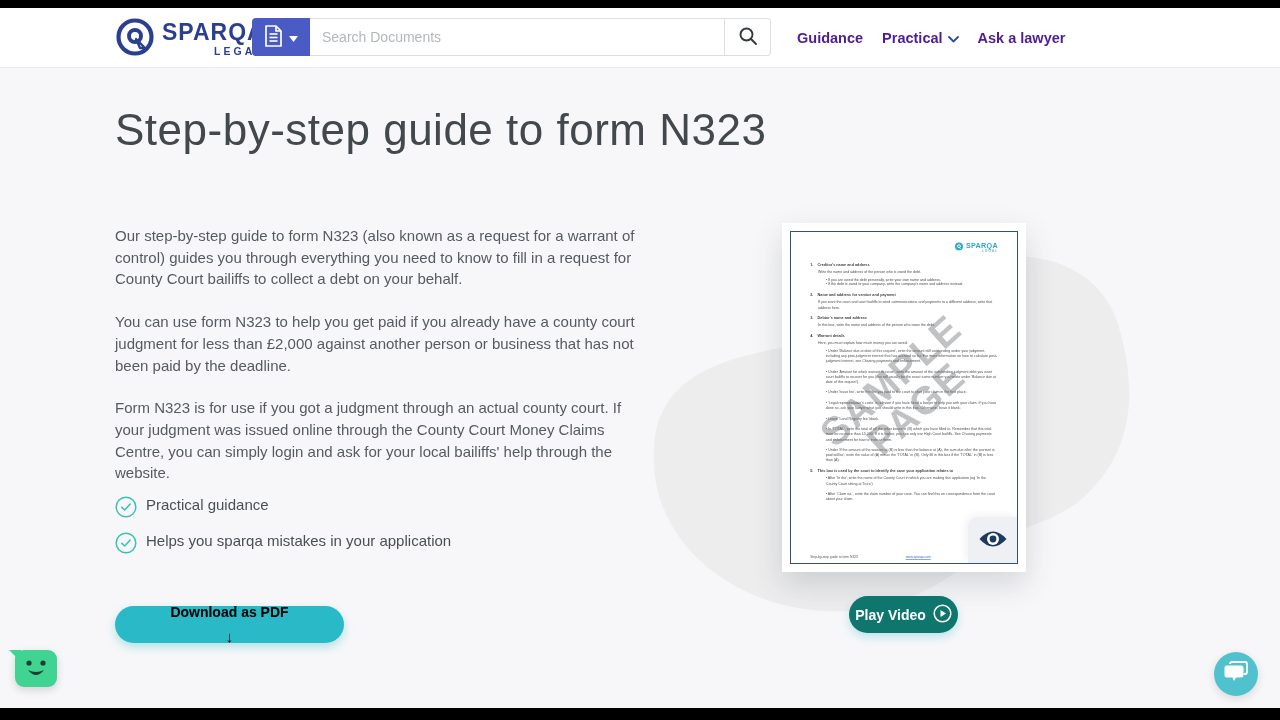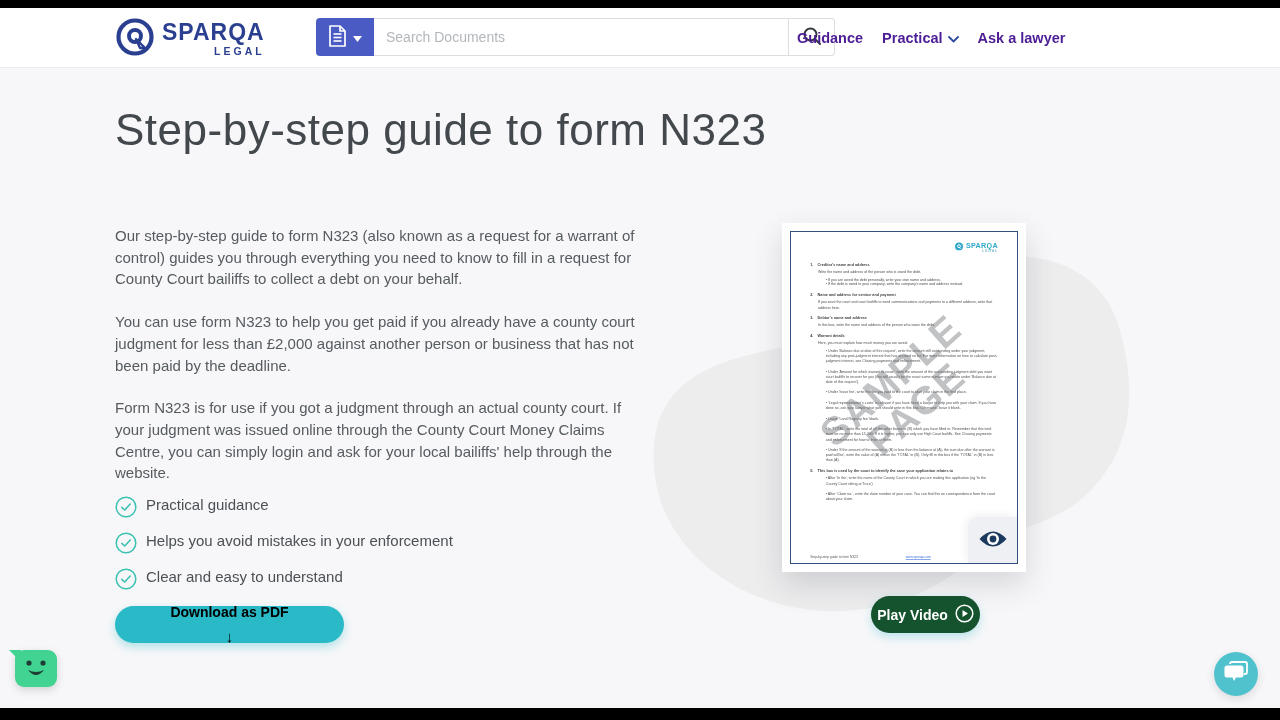--- a/index.html
+++ b/index.html
@@ -6,21 +6,21 @@
   body { background:#000; font-family:"Liberation Sans","DejaVu Sans",sans-serif; }
   .frame { position:relative; width:1280px; height:720px; background:#000; overflow:hidden; }
   .page { position:absolute; top:8px; left:0; width:1280px; height:700px; background:#f7f7f9; overflow:hidden; }
 
   
   .header { position:absolute; top:0; left:0; width:100%; height:60px; background:#fff; border-bottom:1px solid #ececee; z-index:5; }
   .logo { position:absolute; left:115px; top:9px; display:flex; align-items:center; gap:7px; }
   .logo-text { line-height:1; color:#2b3f90; }
   .logo-name { font-size:23px; font-weight:700; letter-spacing:1px; }
   .logo-sub { font-size:10.5px; font-weight:600; letter-spacing:3px; text-align:right; margin-top:2px; }
-  .search-group { position:absolute; left:272px; top:10px; height:28px; display:flex;padding-left:44px; }
+  .search-group { position:absolute; left:252px; top:10px; height:28px; display:flex; }
   .doc-dd-btn { width:58px; height:38px; background:#4a5bc4; border:none; border-radius:4px 0 0 4px; display:flex; align-items:center; justify-content:center; gap:6px; cursor:pointer; }
   .search-input { width:415px; height:38px; border:1px solid #dcdee1; border-left:none; padding:0 12px; font-size:14px; color:#555; background:#fff; font-family:inherit; outline:none; }
   .search-input::placeholder { color:#b3b7bb; }
   .search-btn { width:46px; height:38px; background:#fff; border:1px solid #dcdee1; border-left:none; border-radius:0 4px 4px 0; display:flex; align-items:center; justify-content:center; cursor:pointer; }
   .nav { position:absolute; left:797px; top:0; height:60px; display:flex; align-items:center; gap:19px; }
   .nav-item { display:flex; align-items:center; gap:5px; color:#4c1d95; font-size:14.5px; font-weight:600; cursor:pointer; text-decoration:none; }
   .my-account-btn { position:absolute; left:1064px; top:13px; height:34px; padding:0 17px; background:#4a90d5; color:#fff; border:none; border-radius:3px; font-size:14px; font-weight:600; font-family:inherit; cursor:pointer; }
 
   
   .h1-title { position:absolute; left:115px; top:97px; font-size:44px; font-weight:300; color:#43484d; letter-spacing:0.5px; }
@@ -42,21 +42,21 @@
   .doc-logo-name { font-size:12px; font-weight:700; letter-spacing:0.5px; }
   .doc-logo-sub { font-size:5.5px; font-weight:600; letter-spacing:1.5px; text-align:right; color:#7fb9cc; }
   .doc-section { margin-bottom:9px; }
   .doc-sec-head { display:flex; gap:7px; font-size:6.3px; font-weight:700; color:#3a3d40; margin-bottom:5px; }
   .doc-sec-body { font-size:6px; line-height:1.45; margin-left:13px; margin-bottom:4px; }
   .doc-bullets { font-size:6px; line-height:1.45; margin-left:26px; white-space:pre-line; }
   .doc-footer { position:absolute; left:32px; right:32px; bottom:8px; display:flex; justify-content:space-between; align-items:flex-end; font-size:5.5px; color:#55585b; }
   .doc-footer .link { color:#3a6fd8; text-decoration:underline; }
   .watermark { position:absolute; top:50%; left:50%; transform:translate(-50%,-54%) rotate(-42deg); font-size:39px; font-weight:600; letter-spacing:2px; line-height:0.98; color:rgba(108,110,115,0.42); text-align:center; white-space:nowrap; z-index:3; pointer-events:none; }
   .eye-overlay { position:absolute; right:0; bottom:0; width:49px; height:46px; background:#eef0f3; border-radius:10px 0 0 0; box-shadow:-2px -2px 8px rgba(0,0,0,0.06); display:flex; align-items:center; justify-content:center; cursor:pointer; border:none; z-index:4; }
-  .play-btn { position:absolute; left:849px; top:588px; width:109px; height:37px; background:#14532d; border:none; border-radius:19px; color:#fff; font-size:14px; font-weight:700; font-family:inherit; cursor:pointer; display:flex; align-items:center; justify-content:center; gap:7px; box-shadow:0 4px 10px rgba(42,185,198,0.3); z-index:3;margin-left:22px; }
+  .play-btn { position:absolute; left:849px; top:588px; width:109px; height:37px; background:#0f766e; border:none; border-radius:19px; color:#fff; font-size:14px; font-weight:700; font-family:inherit; cursor:pointer; display:flex; align-items:center; justify-content:center; gap:7px; box-shadow:0 4px 10px rgba(42,185,198,0.3); z-index:3; }
 
   
   .chat-smiley { position:absolute; left:15px; top:642px; width:42px; height:37px; background:#41d392; border-radius:9px; cursor:pointer; z-index:6; box-shadow:0 3px 8px rgba(0,0,0,0.15); }
   .chat-smiley:before { content:""; position:absolute; left:-6px; top:0; border-style:solid; border-width:0 12px 12px 0; border-color:transparent #41d392 transparent transparent; }
   .chat-circle { position:absolute; left:1214px; top:644px; width:44px; height:44px; background:#4fc2cd; border-radius:50%; display:flex; align-items:center; justify-content:center; cursor:pointer; z-index:6; box-shadow:0 3px 10px rgba(0,0,0,0.12); }
 </style>
 </head>
 <body>
 
 <div class="frame">
@@ -142,30 +142,21 @@
         </span>
         <span class="check-label">Practical guidance</span>
       </div>
       <div class="check-row">
         <span>
           <svg width="22" height="22" viewBox="0 0 22 22">
             <circle cx="11" cy="11" r="9.8" fill="none" stroke="#3cc2b2" stroke-width="1.5"></circle>
             <path d="M6.8 11.3 L9.7 14 L15.2 8" fill="none" stroke="#3cc2b2" stroke-width="1.6" stroke-linecap="round" stroke-linejoin="round"></path>
           </svg>
         </span>
-        <span class="check-label">Helps you avoid mistakes in your enforcement</span>
-      </div>
-      <div class="check-row">
-        <span>
-          <svg width="22" height="22" viewBox="0 0 22 22">
-            <circle cx="11" cy="11" r="9.8" fill="none" stroke="#3cc2b2" stroke-width="1.5"></circle>
-            <path d="M6.8 11.3 L9.7 14 L15.2 8" fill="none" stroke="#3cc2b2" stroke-width="1.6" stroke-linecap="round" stroke-linejoin="round"></path>
-          </svg>
-        </span>
-        <span class="check-label">Clear and easy to understand</span>
+        <span class="check-label">Helps you sparqa mistakes in your application</span>
       </div>
     </div>
 
     <button class="download-btn">
       <span>Download as PDF</span>
       <span class="dl-arrow">↓</span>
     </button>
 
     <div class="blob">
       <svg width="505" height="382" viewBox="0 0 505 382">

